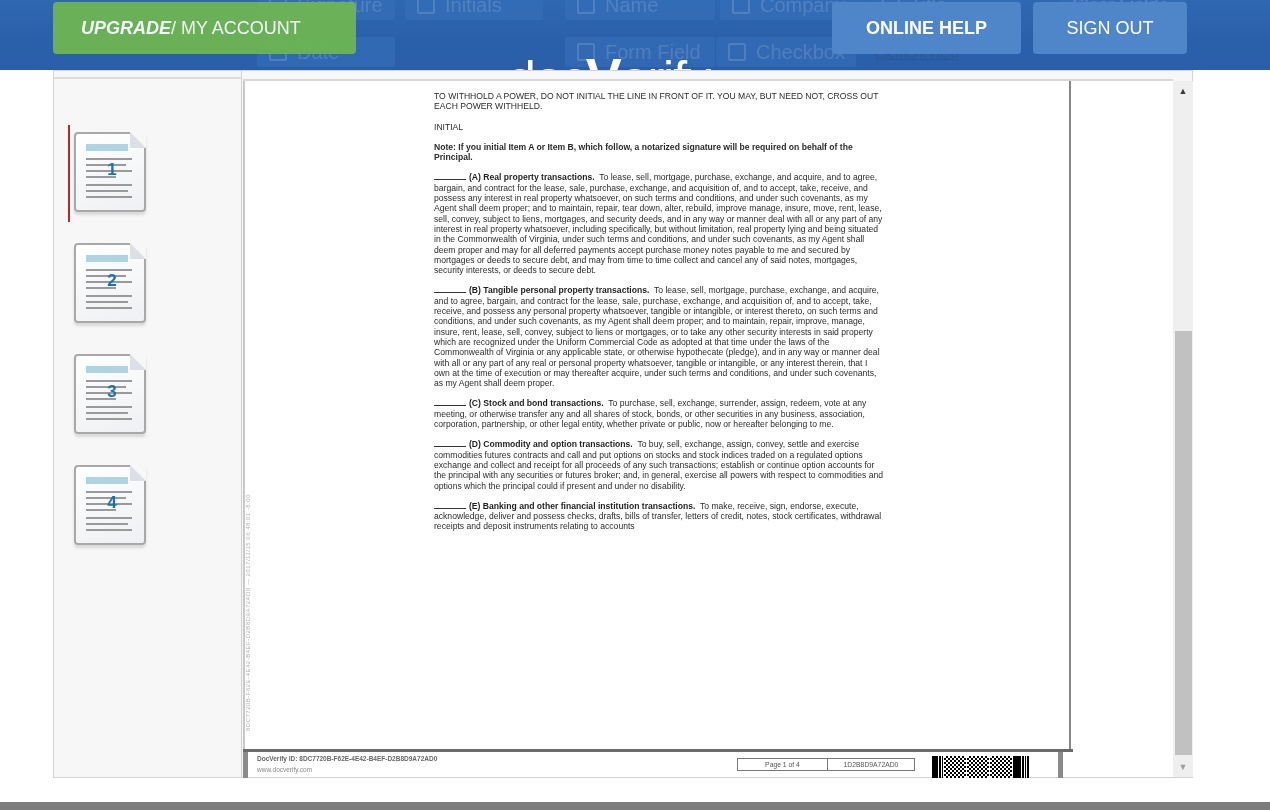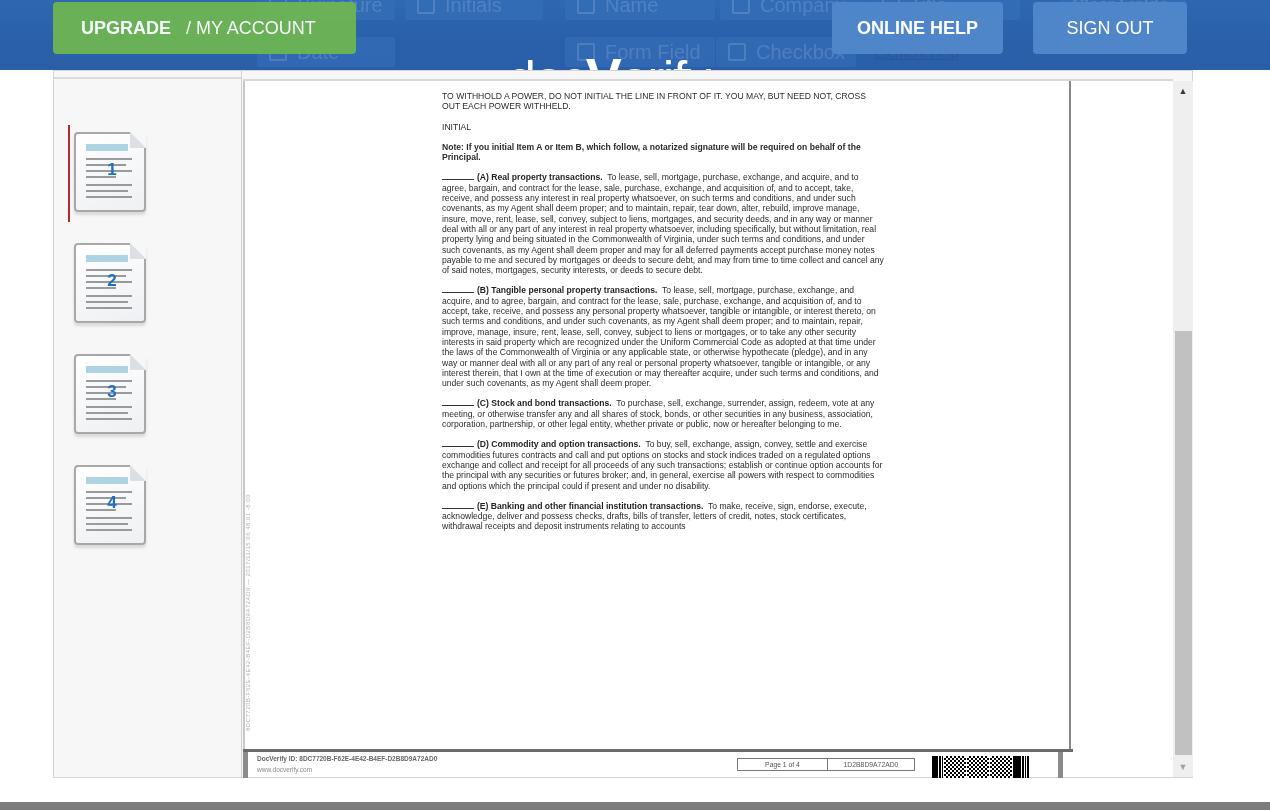--- a/index.html
+++ b/index.html
@@ -9,31 +9,31 @@
   .header { position: absolute; left: 0; top: 0; width: 1270px; height: 70px; background: #2a62ad;
     background-image: linear-gradient(180deg, #2f67b0 0%, #2a60aa 60%, #2a5fa8 100%); overflow: hidden; }
   .ghost-toolbar { position: absolute; left: 0; top: 0; width: 1270px; height: 70px; opacity: 0.55; }
   .ghost-btn { position: absolute; height: 30px; background: #3871bc; color: #6d98d0; font-size: 20px;
     display: flex; align-items: center; padding-left: 12px; gap: 10px; border-radius: 2px; white-space: nowrap; }
   .ghost-btn .gicon { width: 18px; height: 18px; border: 2px solid #6d98d0; border-radius: 2px; flex: none; }
   .ghost-link { position: absolute; left: 875px; top: 45px; font-size: 14px; color: #2b4f86; text-decoration: underline; }
 
   .upgrade-btn { position: absolute; left: 53px; top: 2px; width: 303px; height: 52px; background: #6db552;
     border-radius: 4px; color: #ffffff; font-size: 18px; display: flex; align-items: center; padding-left: 28px; opacity: 0.95; }
-  .upgrade-btn b { font-weight: bold; margin-right: 15px; }
+  .upgrade-btn b { font-weight: bold; margin-right: 0; font-style: italic; }
   .upgrade-btn span.sep { margin-right: 5px; }
 
   .logo { position: absolute; left: 508px; top: 0px; height: 60px; color: #ffffff; font-size: 50px; letter-spacing: -1px;
     font-family: "Liberation Sans", sans-serif; line-height: 58px; margin-top: 48px; }
   .logo .v { font-weight: bold; font-size: 54px; }
   .logo sup { font-size: 10px; vertical-align: top; position: relative; top: 18px; }
 
   .hdr-btn { position: absolute; top: 2px; height: 52px; background: #4f86c9; border-radius: 4px; color: #ffffff;
     font-size: 18px; display: flex; align-items: center; justify-content: center; }
-  .help-btn { left: 832px; width: 171px; font-weight: bold; }
+  .help-btn { left: 832px; width: 189px; font-weight: bold; }
   .signout-btn { left: 1033px; width: 154px; }
 
   
   .frame { position: absolute; left: 53px; top: 70px; width: 1140px; height: 708px; border: 1px solid #d4d4d4; background: #f7f7f7; }
   .thumb-panel { position: absolute; left: 0; top: 0; width: 188px; height: 706px; background: #f7f7f7; border-right: 1px solid #d0d0d0; }
   .thumb-panel .top-strip { position: absolute; left: 0; top: 0; width: 187px; height: 8px; border-bottom: 2px solid #dcdcdc; }
   .thumb { position: absolute; left: 20px; width: 74px; height: 82px; cursor: pointer; }
   .thumb .page { position: absolute; left: 0; top: 0; width: 72px; height: 80px; background: linear-gradient(160deg, #ffffff 0%, #eef0f3 100%);
     border: 2px solid #a8a8a8; border-radius: 4px; box-shadow: 0 3px 3px rgba(0,0,0,0.12); }
   .thumb .fold { position: absolute; right: -2px; top: -2px; width: 16px; height: 16px; background: #f7f7f7; }
@@ -44,21 +44,21 @@
   .thumb-active-bar { position: absolute; left: 14px; top: 54px; width: 2px; height: 97px; background: #b5292d; }
 
   .doc-area { position: absolute; left: 189px; top: 0; width: 830px; height: 706px; background: #ffffff; }
   .doc-top-strip { position: absolute; left: 0; top: 0; width: 830px; height: 10px; background: #f7f7f7; border-bottom: 2px solid #d8d8d8; }
   .doc-left-rule { position: absolute; left: 0; top: 10px; width: 2px; height: 696px; background: #c8c8c8; }
   .doc-right-rule { position: absolute; left: 826px; top: 10px; width: 2px; height: 670px; background: #555; opacity: 0.7; }
   .side-stamp { position: absolute; left: 2px; top: 660px; transform: rotate(-90deg); transform-origin: 0 0; white-space: nowrap;
     font-size: 6px; color: #b0b0b0; letter-spacing: 0.5px; }
 
   .doc-text { position: absolute; left: 191px; top: 20px; width: 450px; color: #2b2b2b; font-size: 8.6px; line-height: 10.3px; }
-  .doc-text p { margin-bottom: 10px; margin-left: 8px; }
+  .doc-text p { margin-bottom: 10px; }
   .doc-text b { color: #1f1f1f; }
   .doc-text .blank { display: inline-block; width: 32px; border-bottom: 1px solid #333; height: 8px; margin-right: 3px; vertical-align: baseline; }
 
   .doc-footer { position: absolute; left: 0; top: 678px; width: 830px; height: 28px; background: #ffffff; border-top: 3px solid #6b6b6b; }
   .doc-footer .left-mark { position: absolute; left: 0; top: 0; width: 5px; height: 26px; background: #8a8a8a; }
   .doc-footer .id { position: absolute; left: 14px; top: 3px; font-size: 6.5px; color: #666; font-weight: bold; }
   .doc-footer .url { position: absolute; left: 14px; top: 14px; font-size: 6.5px; color: #888; }
   .page-box { position: absolute; left: 494px; top: 6px; width: 178px; height: 13px; border: 1px solid #777; display: flex; font-size: 6.8px; color: #555; }
   .page-box div { display: flex; align-items: center; justify-content: center; }
   .page-box .pg { width: 90px; border-right: 1px solid #777; }

